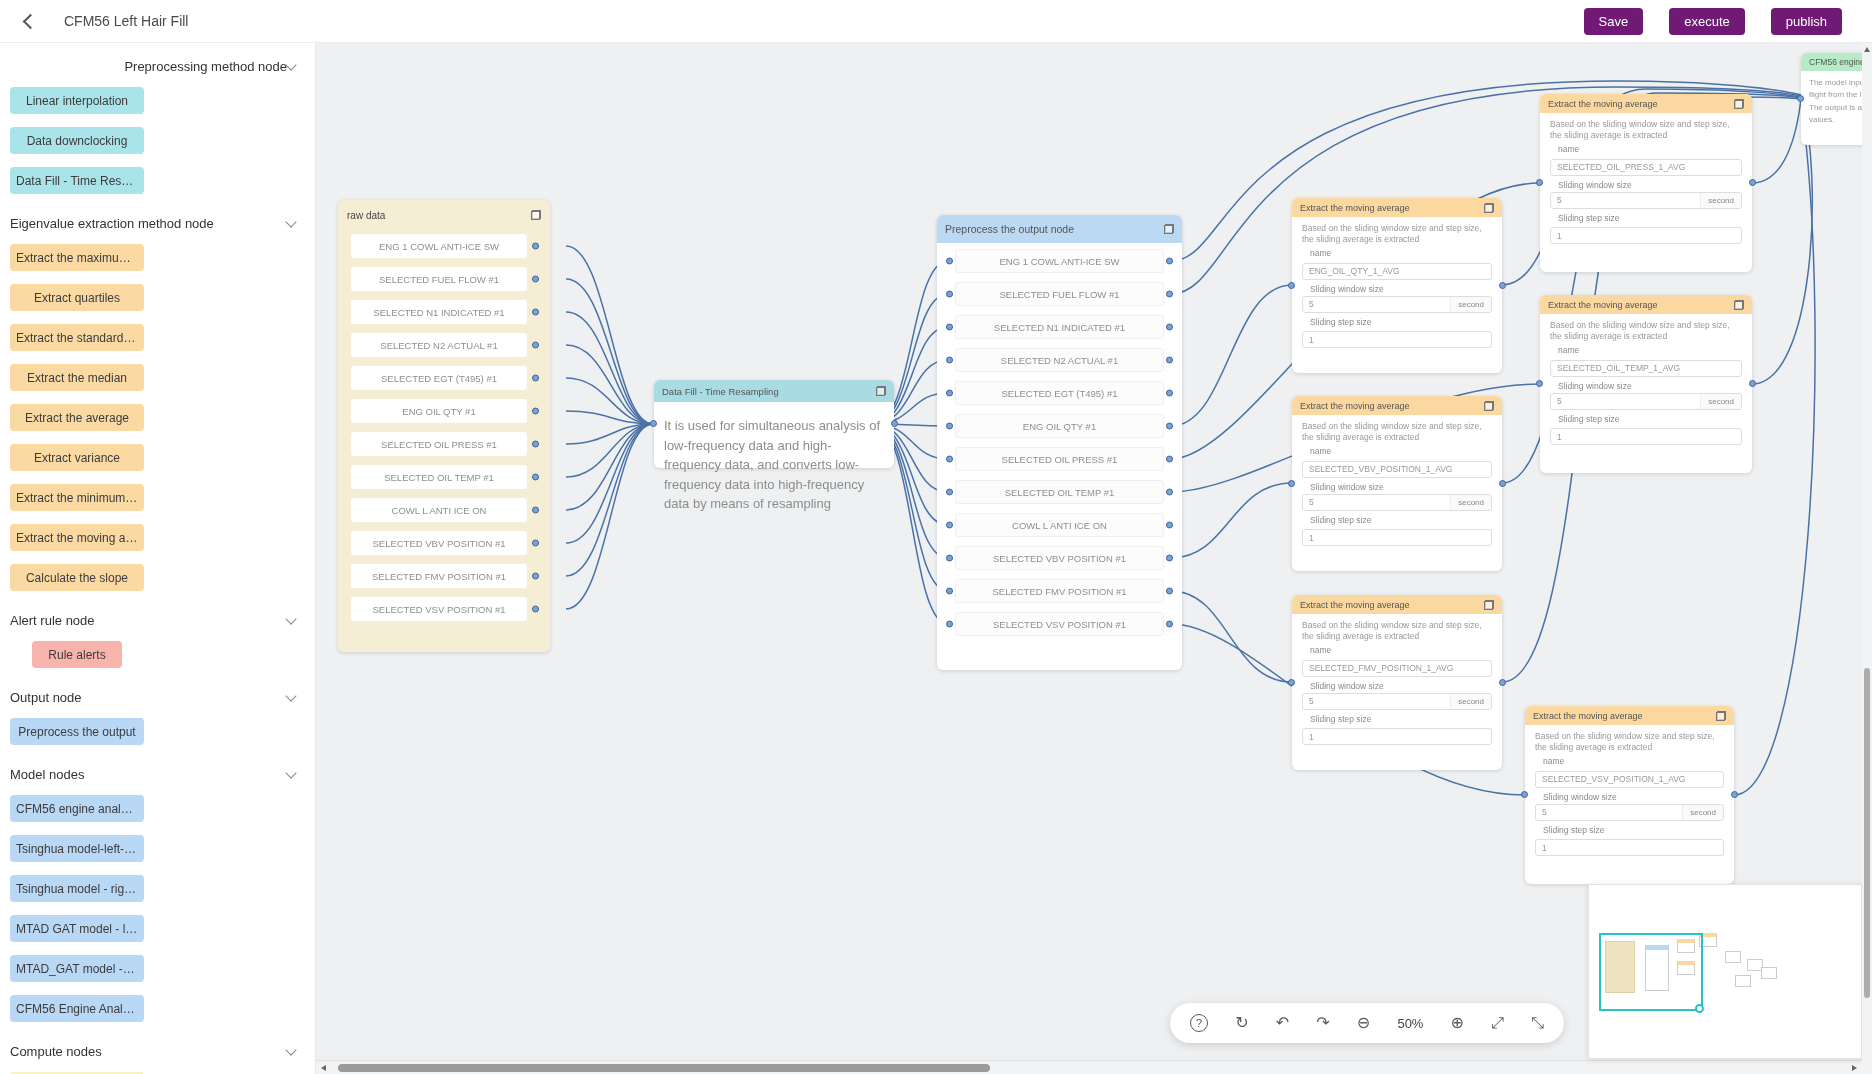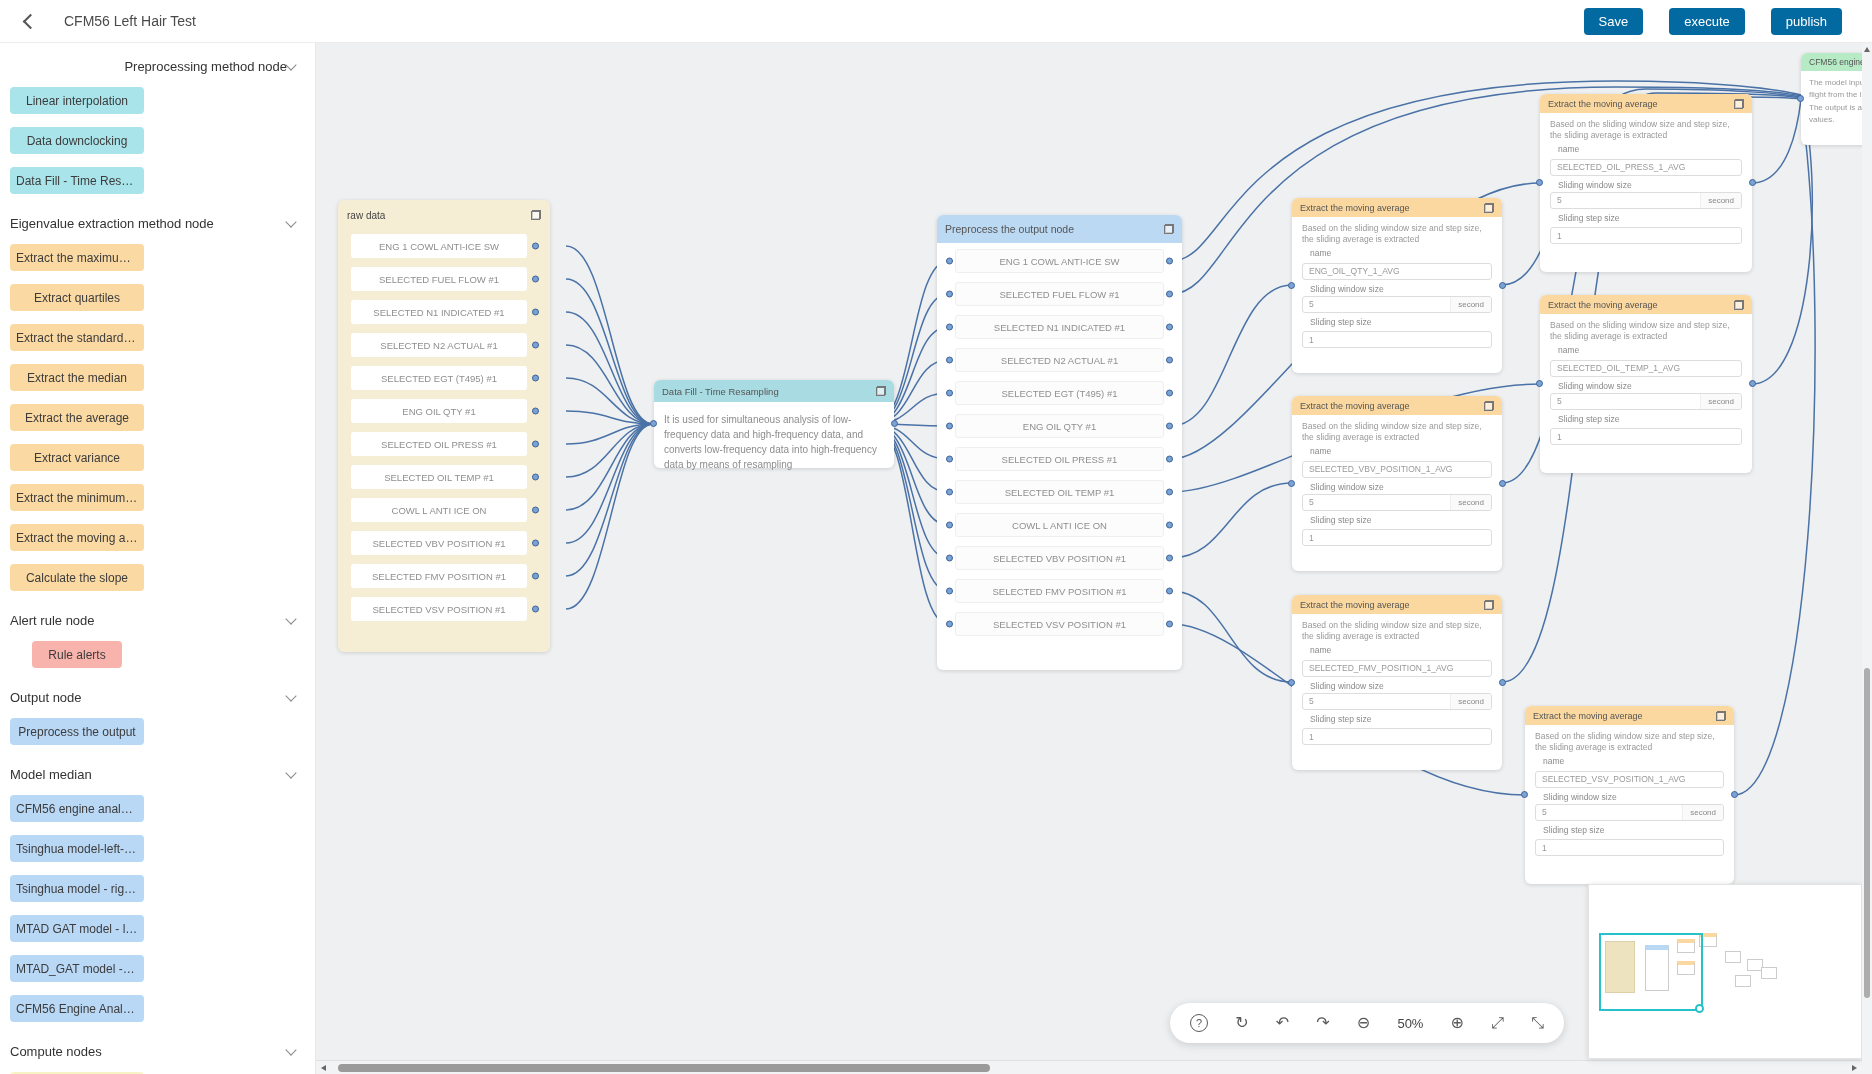--- a/index.html
+++ b/index.html
@@ -6,21 +6,21 @@
   html,body { width:1872px; height:1074px; overflow:hidden; background:#fff;
     font-family:"Liberation Sans","DejaVu Sans",sans-serif; }
 
   
   .topbar{position:absolute;left:0;top:0;width:1872px;height:43px;background:#fff;
     border-bottom:1px solid #ececec;display:flex;align-items:center;z-index:20;}
   .back{width:11px;height:11px;border-left:2px solid #555;border-bottom:2px solid #555;
     transform:rotate(45deg);margin-left:25px;cursor:pointer;}
   .doc-title{margin-left:28px;font-size:14px;color:#4a4a4a;}
   .topbar-right{margin-left:auto;margin-right:30px;display:flex;gap:26px;}
-  .hbtn{background:#0369a1;color:#fff;border:none;border-radius:4px;font-size:13px;
+  .hbtn{background:#701a75;color:#fff;border:none;border-radius:4px;font-size:13px;
     padding:6px 15px;cursor:pointer;}
 
   
   .sidebar{position:absolute;left:0;top:43px;width:316px;height:1031px;background:#fff;
     border-right:1px solid #e8e8e8;overflow:hidden;z-index:15;}
   .side-header{display:flex;align-items:center;justify-content:space-between;
     padding:22px 20px 13px 10px;font-size:13px;color:#333;cursor:pointer;}
   .side-header.first{padding-top:16px;justify-content:flex-end;}
   .chev{width:8px;height:8px;border-right:1.5px solid #888;border-bottom:1.5px solid #888;
     transform:rotate(45deg);margin-top:-4px;}
@@ -67,21 +67,21 @@
 
   
   .pp-header{height:28px;background:#bcd9f3;font-size:10.5px;}
   .pp-rows{padding:6px 18px 0 18px;}
   .pp-row{background:#fcfcfc;border:1px solid #efefef;}
   .pp-port-l{position:absolute;left:-10px;top:50%;transform:translateY(-50%);}
   .pp-port-r{position:absolute;right:-10px;top:50%;transform:translateY(-50%);}
 
   
   .df-header{height:22px;background:#a9dce2;font-size:9.5px;}
-  .df-body{padding:3px 10px;font-size:10px;line-height:1.5;color:#8d8d8d;margin-top:7px;}
+  .df-body{padding:14px 10px;font-size:13px;line-height:1.5;color:#8d8d8d;}
 
   
   .ex-header{height:19px;background:#fbd8a0;font-size:9px;}
   .ex-body{padding:6px 10px 0 10px;}
   .desc{font-size:8.5px;line-height:1.25;color:#999;margin-bottom:3px;}
   .fld{font-size:8.5px;color:#8a8a8a;margin:4px 0 2px 8px;}
   .fin{width:100%;height:17px;border:1px solid #ddd;border-radius:3px;font-size:8.5px;
     color:#999;padding:0 6px;background:#fff;outline:none;
     font-family:"Liberation Sans","DejaVu Sans",sans-serif;}
   .fin-flex{display:flex;align-items:center;padding:0;overflow:hidden;}
@@ -129,21 +129,21 @@
     border-left:3.5px solid transparent;border-right:3.5px solid transparent;
     border-bottom:5px solid #666;}
   .vthumb{position:absolute;left:2px;top:625px;width:6px;height:330px;background:#adadad;
     border-radius:3px;cursor:pointer;}
 </style>
 </head>
 <body>
 
 <div class="topbar">
   <span class="back"></span>
-  <span class="doc-title">CFM56 Left Hair Test</span>
+  <span class="doc-title">CFM56 Left Hair Fill</span>
   <div class="topbar-right">
     <button class="hbtn">Save</button>
     <button class="hbtn">execute</button>
     <button class="hbtn">publish</button>
   </div>
 </div>
 
 <div class="sidebar">
 
   <div class="side-header first">
@@ -182,21 +182,21 @@
 
   <div class="side-header">
     <span>Output node</span>
     <span class="chev"></span>
   </div>
   <div class="btns">
       <button class="side-btn blue">Preprocess the output</button>
     </div>
 
   <div class="side-header">
-    <span>Model median</span>
+    <span>Model nodes</span>
     <span class="chev"></span>
   </div>
   <div class="btns">
       <button class="side-btn blue">CFM56 engine analysis...</button>
       <button class="side-btn blue">Tsinghua model-left-hai...</button>
       <button class="side-btn blue">Tsinghua model - right ...</button>
       <button class="side-btn blue">MTAD  GAT model - left...</button>
       <button class="side-btn blue">MTAD_GAT model - rig...</button>
       <button class="side-btn blue">CFM56 Engine Analysi...</button>
     </div>

